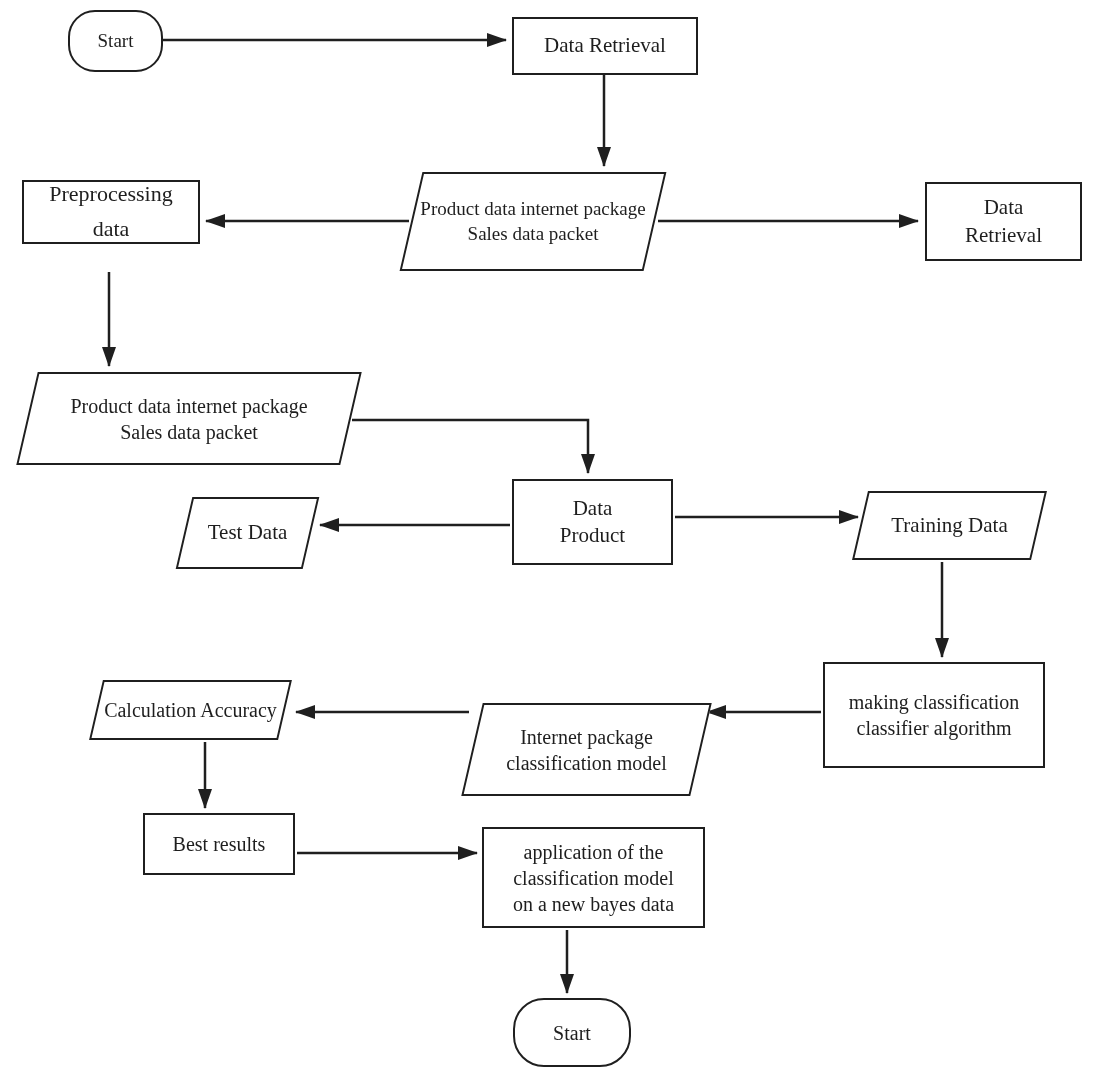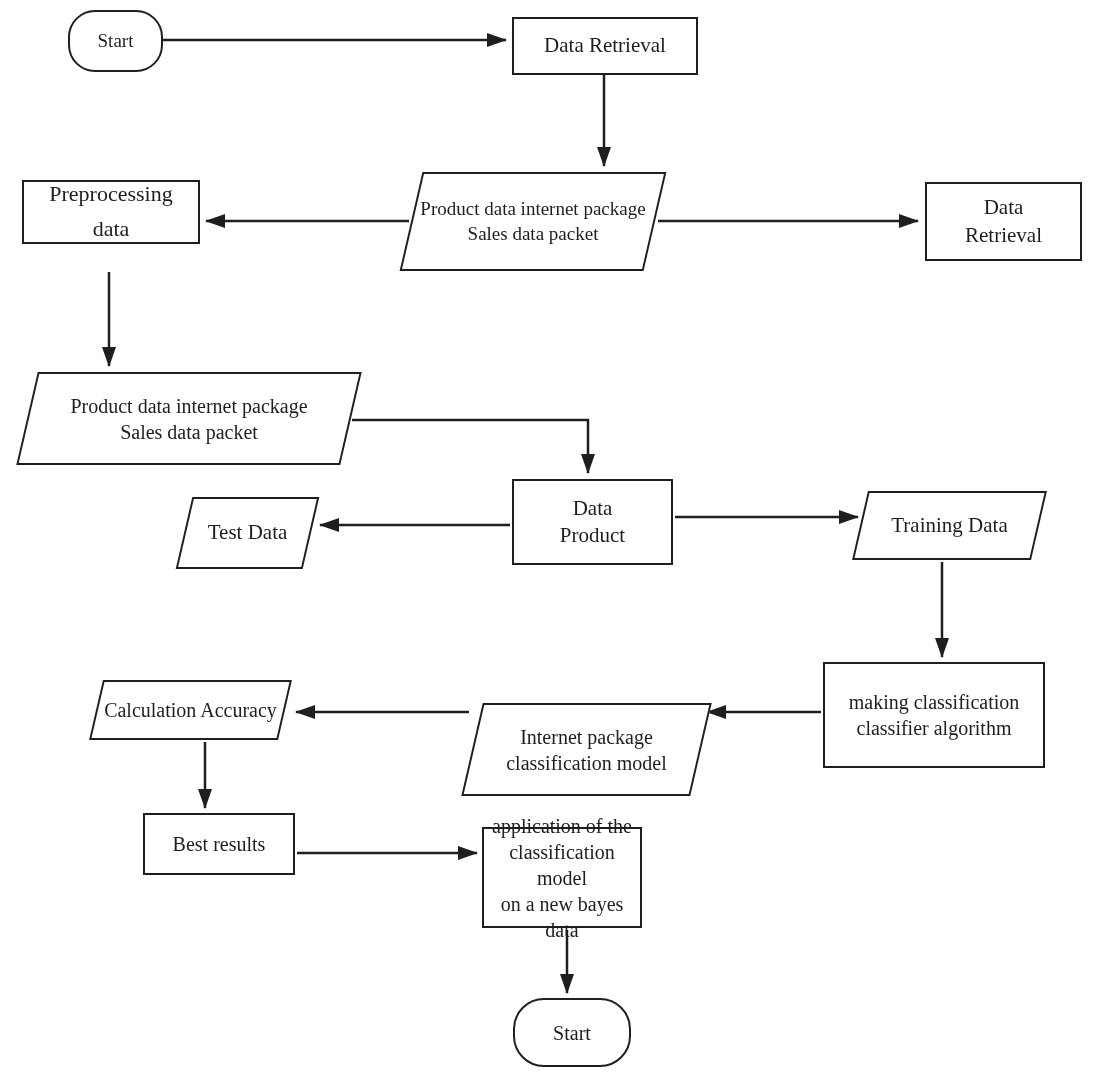--- a/index.html
+++ b/index.html
@@ -121,21 +121,21 @@
 
   <div class="node para fs20" style="left:88px; top:680px; width:205px; height:60px;">
     <div class="shape" style="left:8px; right:8px;"></div>
     <span class="txt lbl">Calculation Accuracy</span>
   </div>
 
   <div class="node rect fs20" style="left:143px; top:813px; width:152px; height:62px;">
     <span class="lbl">Best results</span>
   </div>
 
-  <div class="node rect fs20" style="left:482px; top:827px; width:160px; height:101px;">
+  <div class="node rect fs20" style="left:482px; top:827px; width:223px; height:101px;">
     <span class="lbl">application of the</span>
     <span class="lbl">classification model</span>
     <span class="lbl">on a new bayes data</span>
   </div>
 
   <div class="node term fs20" style="left:513px; top:998px; width:118px; height:69px; border-radius:31px;">
     <span class="lbl">Start</span>
   </div>
 
 </div>

